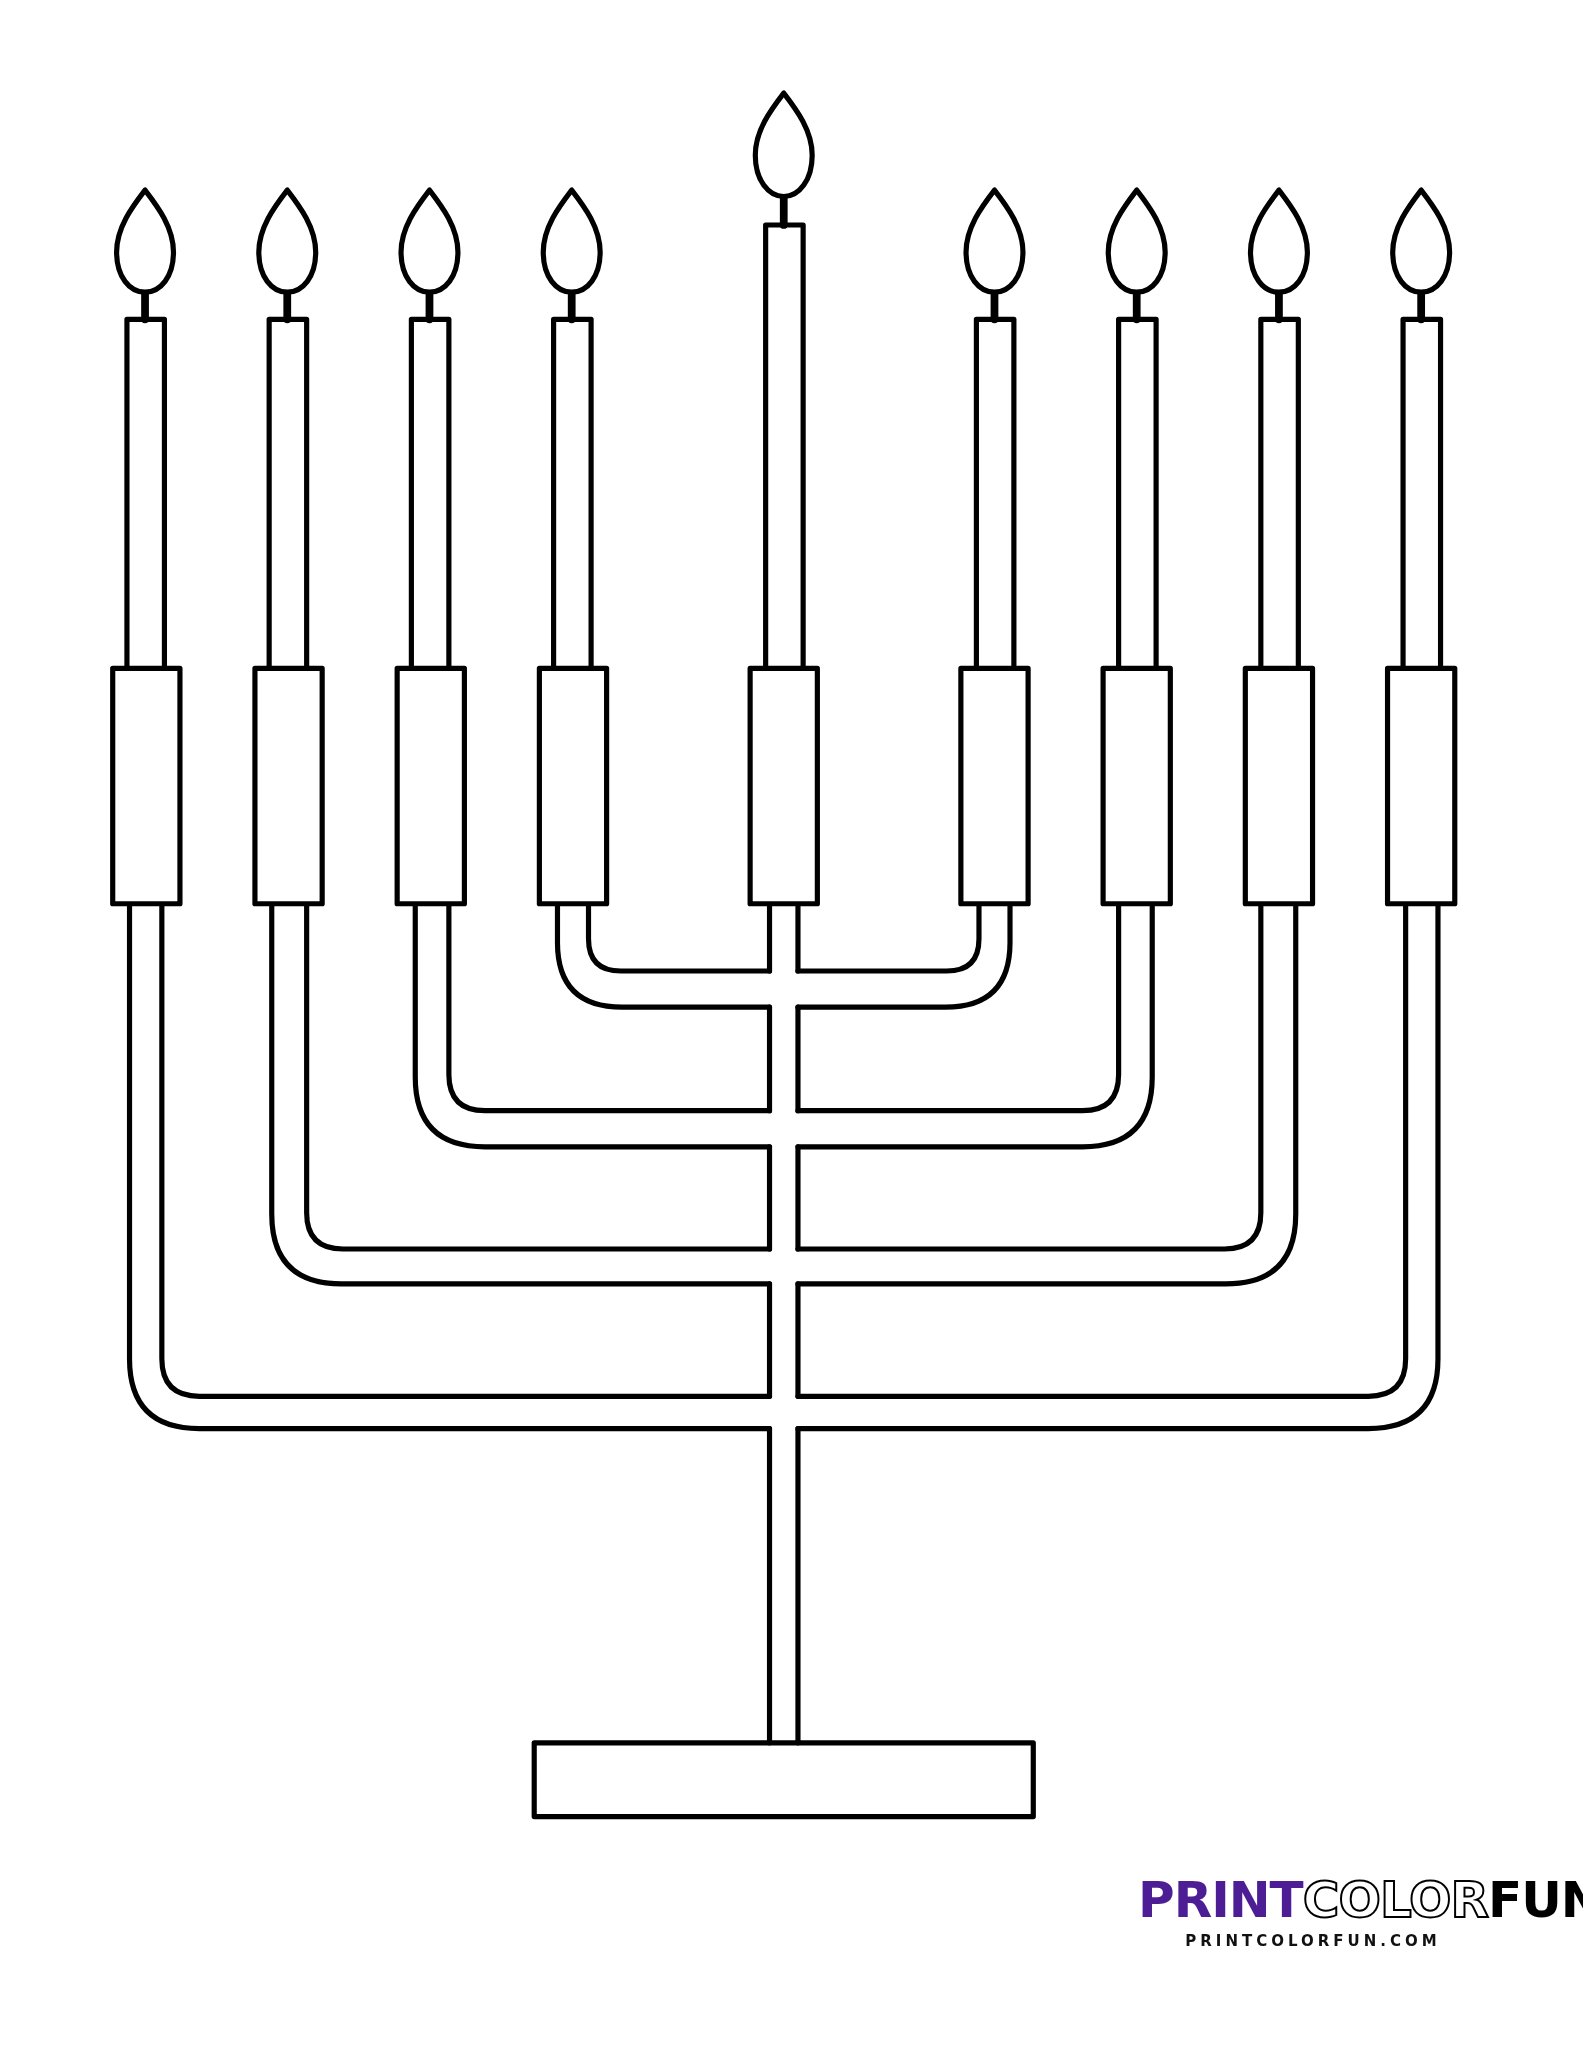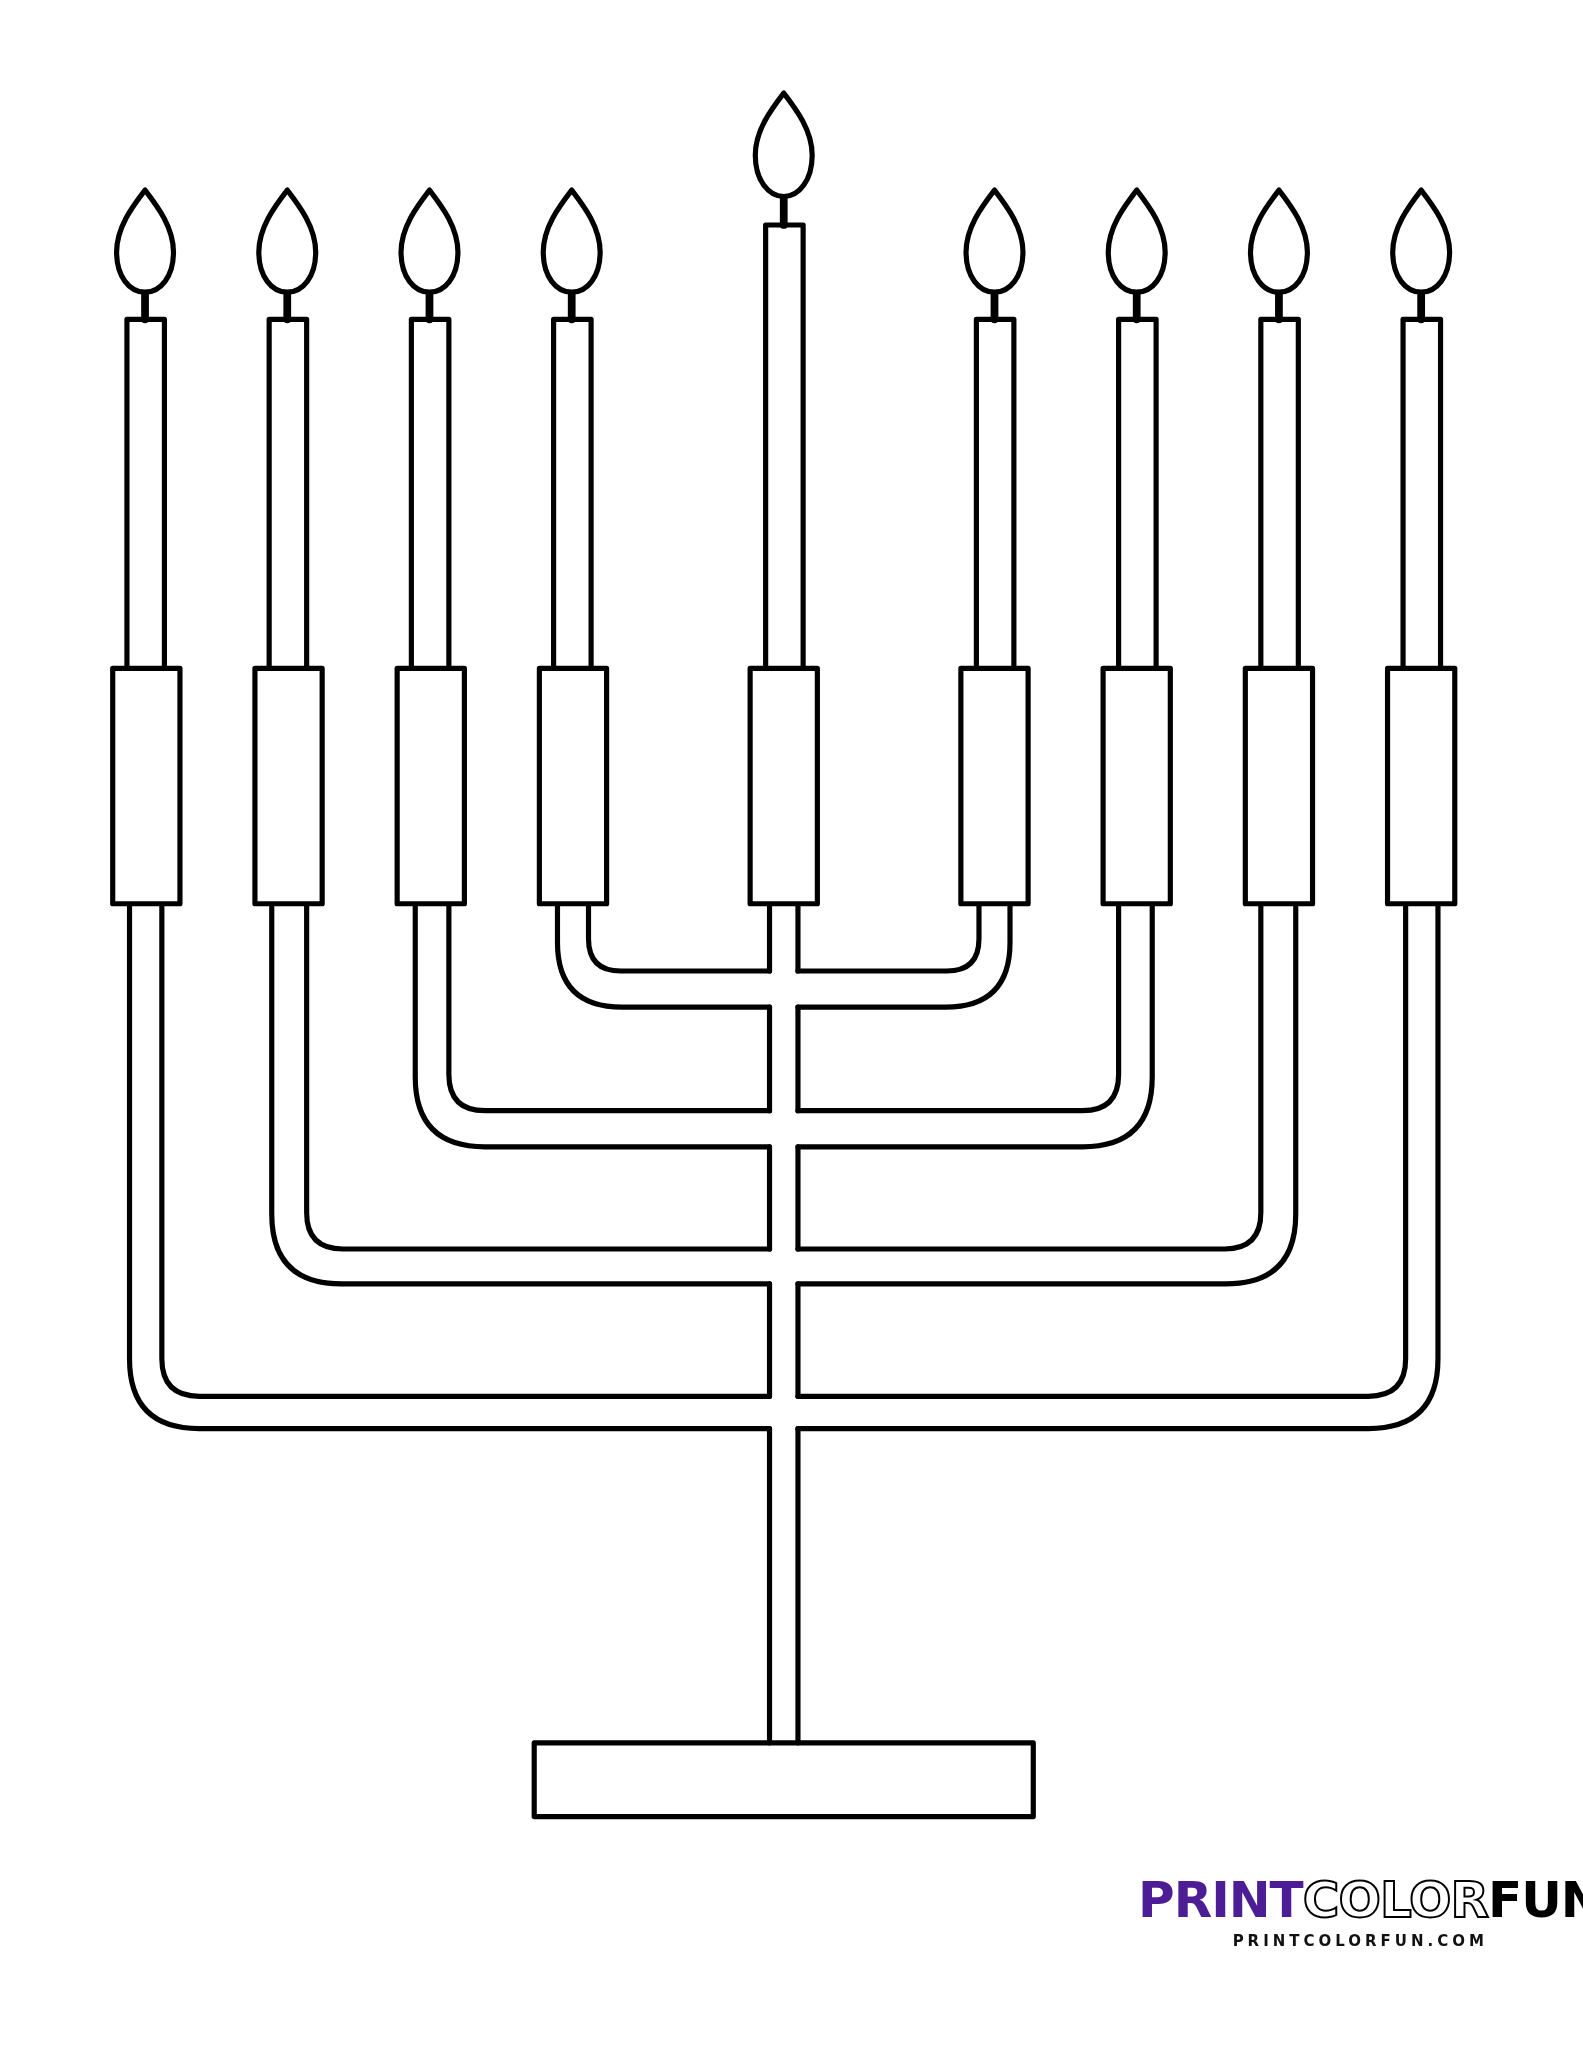--- a/index.html
+++ b/index.html
@@ -5,21 +5,21 @@
   html, body { margin:0; padding:0; background:#ffffff; }
   body { width:1583px; height:2048px; position:relative; overflow:hidden; font-family:"Liberation Sans", sans-serif; }
   #art { position:absolute; left:0; top:0; width:1583px; height:2048px; }
   .ln { fill:none; stroke:#000; stroke-width:4; stroke-linejoin:round; stroke-linecap:round; }
   .fl { fill:#fff; stroke:#000; stroke-width:4; stroke-linejoin:round; }
   #logo { position:absolute; left:1138px; top:1872px; width:352px; text-align:center; }
   .logo-main { font-family:"DejaVu Sans", sans-serif; font-weight:bold; font-size:50px; line-height:56px; letter-spacing:-1px; white-space:nowrap; }
   .logo-print { color:#4c1d95; }
   .logo-color { color:#ffffff;margin-top:25px; -webkit-text-stroke:2px #000; }
   .logo-fun { color:#000000; }
-  .logo-url { font-family:"DejaVu Sans", sans-serif; font-weight:bold; font-size:15px; letter-spacing:4px; color:#111; margin-top:4px; text-align:right; padding-right:2px; }
+  .logo-url { font-family:"DejaVu Sans", sans-serif; font-weight:bold; font-size:15px; letter-spacing:4px; color:#111; margin-top:4px; padding-right:2px; }
 </style>
 </head>
 <body>
 
 <svg id="art" viewBox="0 0 1224 1584" xmlns="http://www.w3.org/2000/svg">
 
   <rect class="fl" x="413" y="1348" width="386" height="57"></rect>
 
   <g>
     <line class="ln" x1="595" y1="700" x2="595" y2="751"></line>

